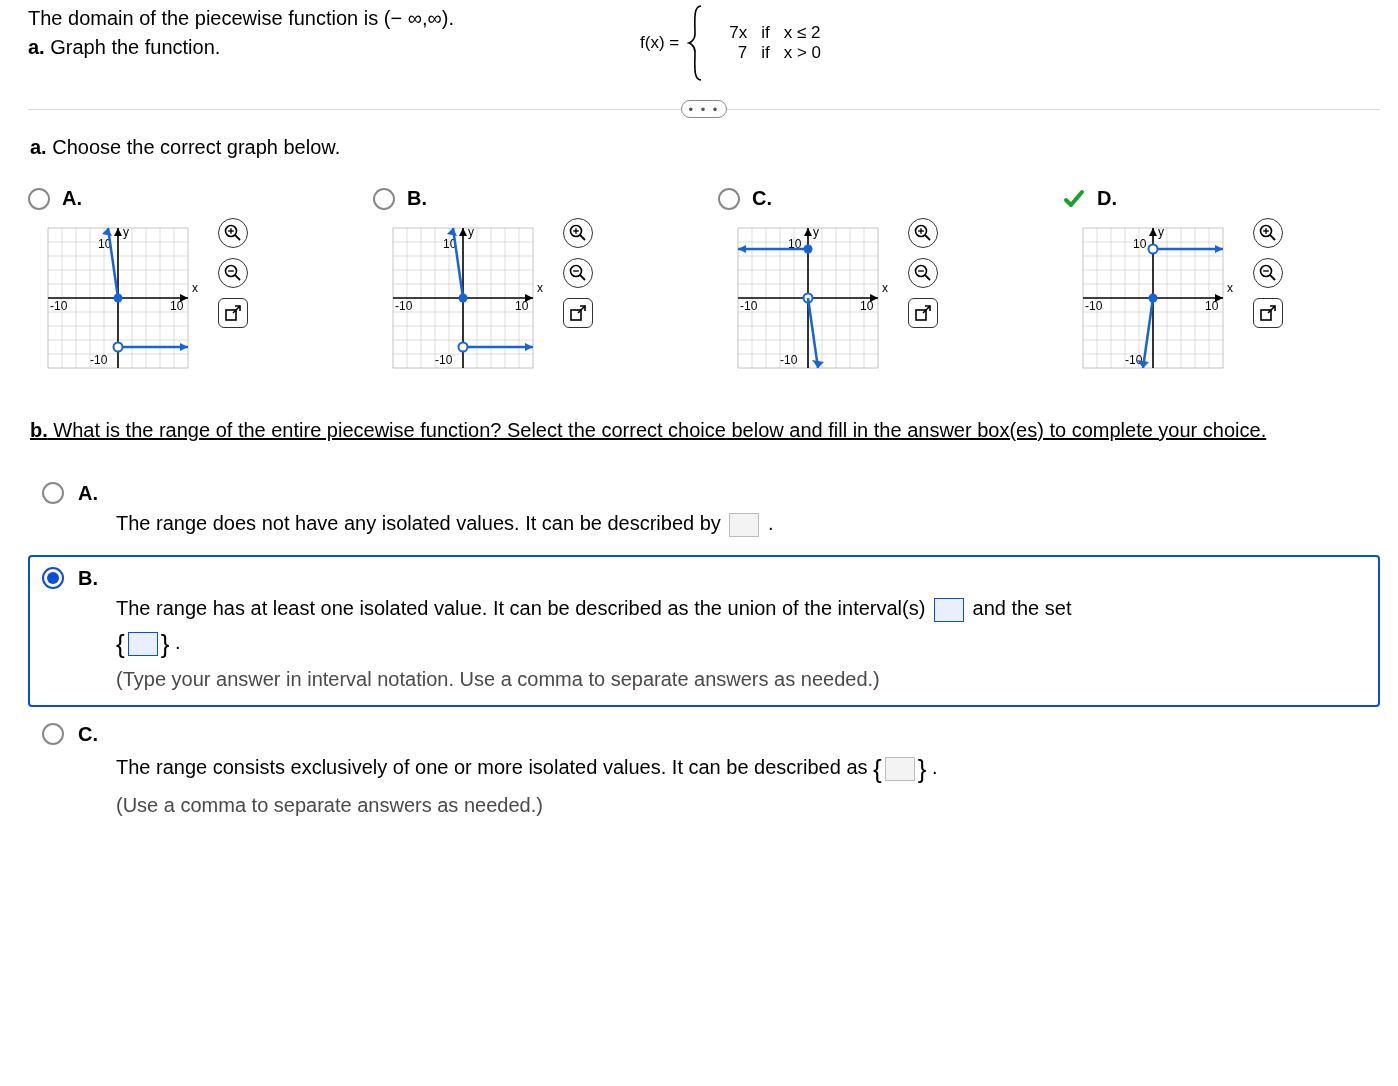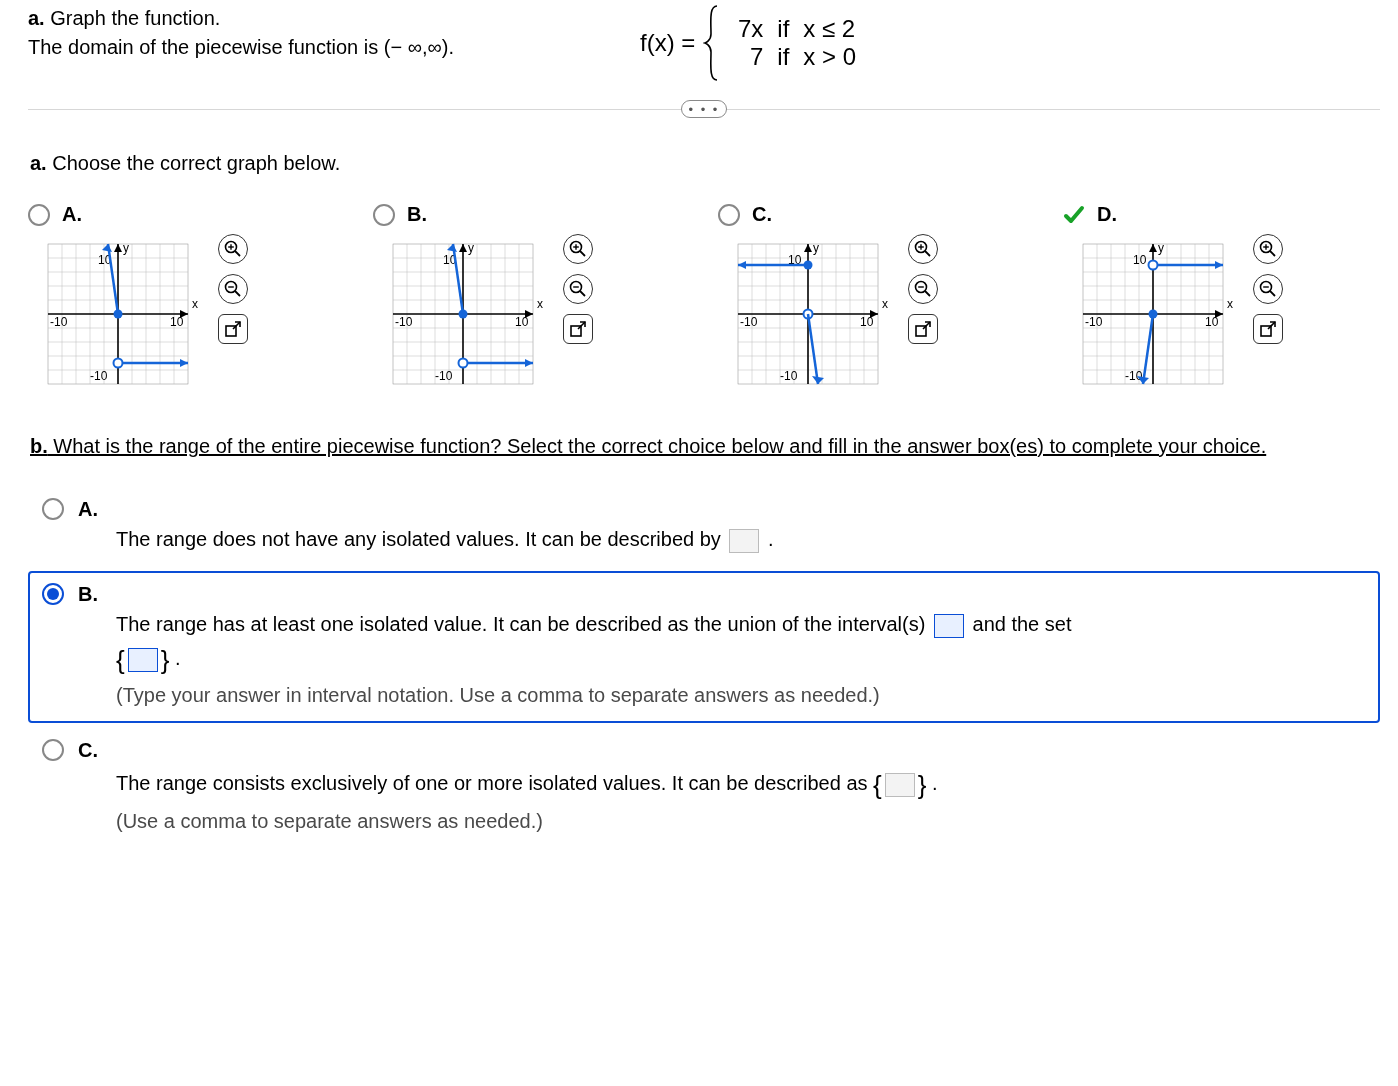--- a/index.html
+++ b/index.html
@@ -8,29 +8,29 @@
   font-size: 20px;
   color: #000;
   background: #fff;
   width: 1398px;
   padding: 4px 18px 18px 28px;
 }
 .question-head { display: flex; align-items: flex-start; }
 .head-left { flex: 0 0 580px; line-height: 1.45; }
 .head-right { flex: 1; display: flex; align-items: center; justify-content: flex-start; padding-left: 32px; }
 .bold { font-weight: bold; }
-.fx-wrap { display: flex; align-items: center; gap: 8px; font-size: 24px; }
+.fx-wrap { display: flex; align-items: center; gap: 8px; font-size: 17px; }
 .brace-svg { width: 18px; height: 78px; }
 .piece-rows { display: flex; flex-direction: column; gap: 0; }
 .piece-row { display: flex; gap: 14px; }
 .piece-expr { min-width: 34px; text-align: right; }
 .dots-row { display: flex; justify-content: center; margin: 18px 0 8px; position: relative; }
 .dots-row::before { content: ""; position: absolute; left: 0; right: 0; top: 50%; height: 1px; background: #d7d7d7; }
 .dots-pill { background: #fff; border: 1px solid #8a8a8a; border-radius: 10px; width: 46px; height: 18px; display: flex; align-items: center; justify-content: center; position: relative; z-index: 1; letter-spacing: 2px; font-size: 13px; color: #555; }
-.part-a-prompt { margin: 34px 0 28px 2px; }
+.part-a-prompt { margin: 18px 0 28px 2px; }
 .graph-choices { display: flex; gap: 28px; align-items: flex-start; }
 .choice { flex: 1; }
 .choice-header { display: flex; align-items: center; gap: 12px; font-weight: bold; margin-bottom: 8px; }
 .radio-ui { width: 22px; height: 22px; border: 2px solid #888; border-radius: 50%; background: #fff; }
 .check-mark { width: 22px; height: 22px; display: flex; align-items: center; justify-content: center; }
 .graph-row { display: flex; align-items: flex-start; gap: 10px; }
 .graph-controls { display: flex; flex-direction: column; gap: 10px; }
 .circ-btn { width: 30px; height: 30px; border: 1.5px solid #333; border-radius: 50%; display: flex; align-items: center; justify-content: center; background: #fff; }
 .sq-btn { width: 30px; height: 30px; border: 1.5px solid #333; border-radius: 6px; display: flex; align-items: center; justify-content: center; background: #fff; }
 .graph-svg { width: 180px; height: 160px; }
@@ -44,24 +44,24 @@
 .small-input { display: inline-block; width: 30px; height: 24px; border: 1px solid #0a4ed6; background: #e8f0ff; vertical-align: middle; margin: 0 3px; }
 .plain-input { display: inline-block; width: 30px; height: 24px; border: 1px solid #bbb; background: #f3f3f3; vertical-align: middle; margin: 0 3px; }
 .hint { color: #4a4a4a; }
 .set-braces { font-size: 26px; vertical-align: middle; }
 </style>
 </head>
 <body>
 
 <div class="question-head">
   <div class="head-left">
+    <div>The domain of the piecewise function is (− ∞,∞).</div>
     <div>
       <span class="bold">a.</span><span> Graph the function.</span>
     </div>
-    <div>The domain of the piecewise function is (− ∞,∞).</div>
   </div>
   <div class="head-right">
     <div class="fx-wrap">
       <span>f(x) =</span>
       <svg class="brace-svg" viewBox="0 0 18 78">
         <path d="M14 2 C 6 2 8 18 8 30 C 8 37 2 39 2 39 C 2 39 8 41 8 48 C 8 60 6 76 14 76" stroke="#000" stroke-width="1.6" fill="none"></path>
       </svg>
       <div class="piece-rows">
         <div class="piece-row">
           <span class="piece-expr">7x</span>

